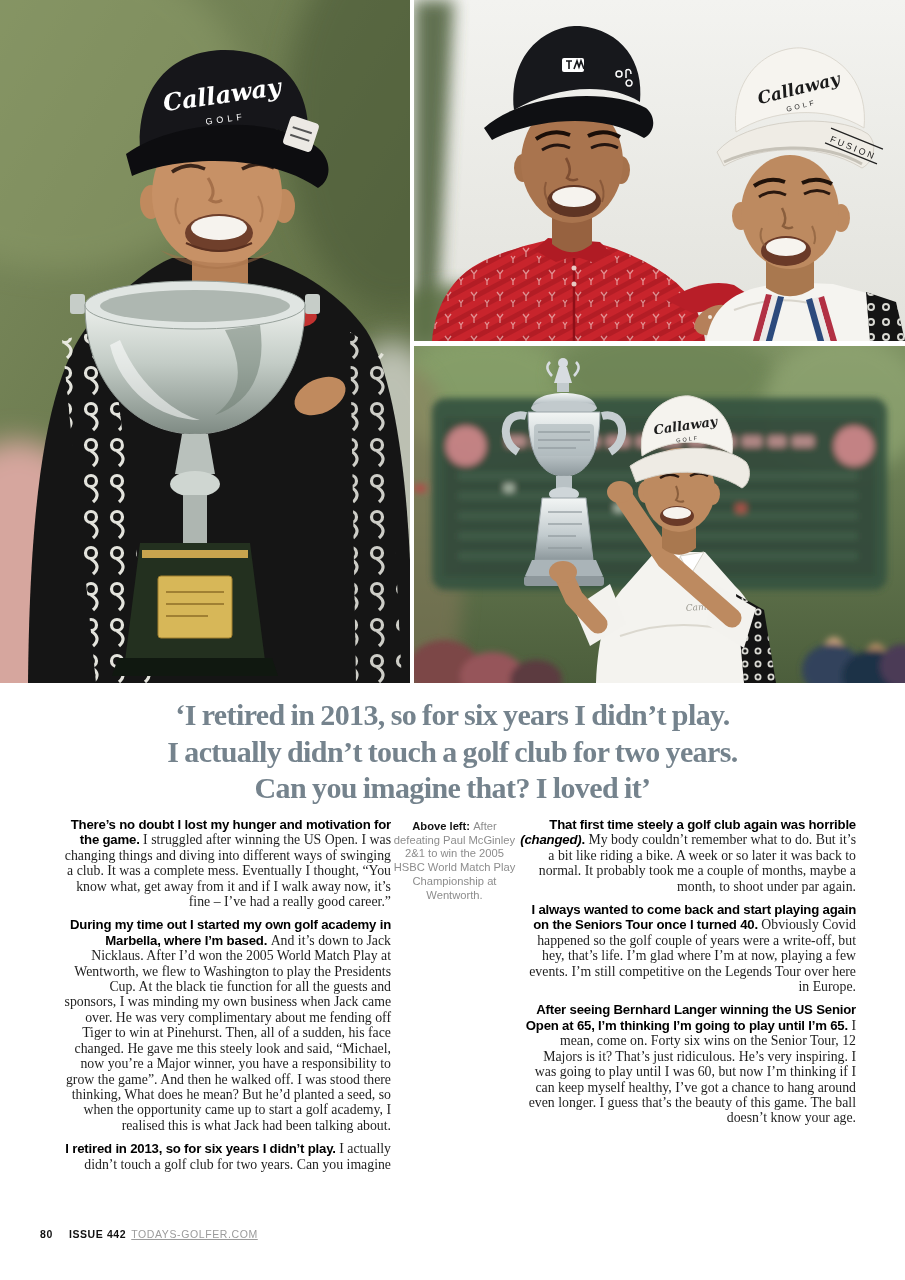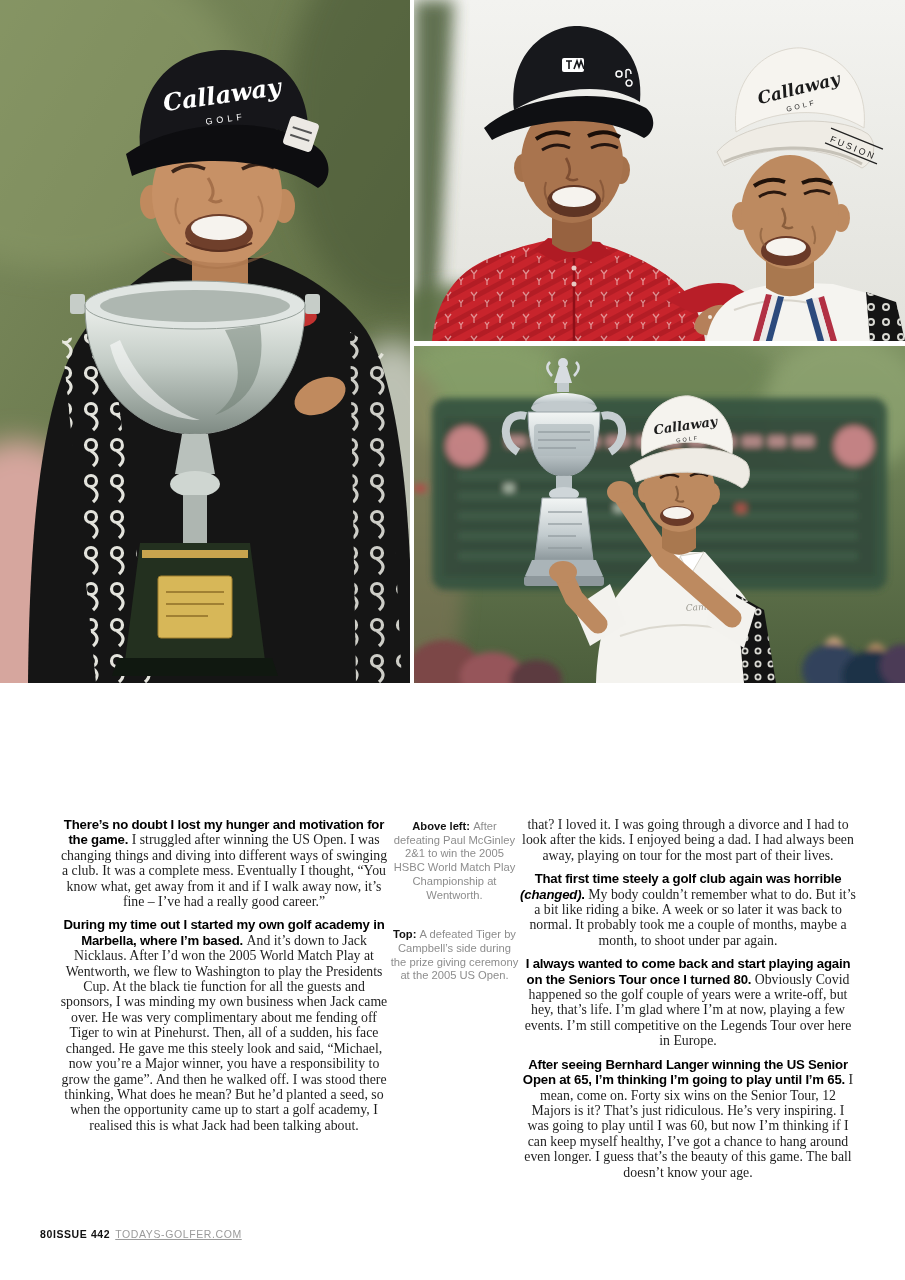--- a/index.html
+++ b/index.html
@@ -11,33 +11,33 @@
   .photo-topright{left:414px;top:0;width:491px;height:341px;}
   .photo-bottomright{left:414px;top:346px;width:491px;height:337px;}
 
   .pull-quote{position:absolute;left:0;top:697px;width:905px;margin:0;text-align:center;
       font-family:"Liberation Serif",serif;font-weight:700;font-size:30px;line-height:36.5px;
       color:#75838d;letter-spacing:-0.6px;word-spacing:-1px;}
 
   .col{position:absolute;font-size:13.8px;line-height:15.4px;color:#1e1e1e;}
   .col-left{left:57px;top:817px;width:334px;}
   .col-right{left:520px;top:817px;width:336px;}
-  .para{margin:0 0 8px 0;text-align:center;}
+  .para{margin:0 0 8px 0;text-align:right;}
   .lead{font-family:"Liberation Sans",sans-serif;font-weight:700;font-size:13.2px;
         letter-spacing:-0.2px;color:#000;}
   .lead.em{font-style:italic;}
 
   .captions{position:absolute;left:389px;top:820px;width:131px;text-align:center;
       font-family:"Liberation Sans",sans-serif;font-size:11.2px;line-height:13.7px;color:#8d8d8d;}
   .caption{margin:0 0 26px 0;}
   .cap-label{color:#111;font-weight:700;}
 
   .page-footer{position:absolute;left:40px;top:1228px;font-family:"Liberation Sans",sans-serif;
       font-size:10.5px;letter-spacing:0.6px;color:#111;}
-  .page-footer .pagenum{font-weight:700;}
+  .page-footer .pagenum{font-weight:700;margin-right:16px;}
   .page-footer .issue{font-weight:700;margin-right:5px;}
   .page-footer .site{color:#9b9b9b;text-decoration:underline;}
 </style>
 </head>
 <body>
 
 <div class="page">
 
   <figure class="photo photo-left">
     <svg viewBox="0 0 410 683" xmlns="http://www.w3.org/2000/svg">
@@ -357,35 +357,39 @@
         <ellipse cx="122" cy="334" rx="26" ry="20" fill="#5c3a40"></ellipse>
         <circle cx="420" cy="300" r="9" fill="#caa27c"></circle>
         <circle cx="462" cy="306" r="9" fill="#b08a62"></circle>
         <ellipse cx="418" cy="324" rx="30" ry="26" fill="#31435c"></ellipse>
         <ellipse cx="460" cy="330" rx="32" ry="26" fill="#1f3047"></ellipse>
         <ellipse cx="488" cy="320" rx="22" ry="22" fill="#4c3a56"></ellipse>
       </g>
     </svg>
   </figure>
 
+  <blockquote class="pull-quote">
+    <span>‘I retired in 2013, so for six years I didn’t play.</span><br>
+    <span>I actually didn’t touch a golf club for two years.</span><br>
+    <span>Can you imagine that? I loved it’</span>
+  </blockquote>
 
   <div class="col col-left">
     <p class="para"><span class="lead">There’s no doubt I lost my hunger and motivation for the game. </span><span>I struggled after winning the US Open. I was changing things and diving into different ways of swinging a club. It was a complete mess. Eventually I thought, “You know what, get away from it and if I walk away now, it’s fine – I’ve had a really good career.”</span></p>
     <p class="para"><span class="lead">During my time out I started my own golf academy in Marbella, where I’m based. </span><span>And it’s down to Jack Nicklaus. After I’d won the 2005 World Match Play at Wentworth, we flew to Washington to play the Presidents Cup. At the black tie function for all the guests and sponsors, I was minding my own business when Jack came over. He was very complimentary about me fending off Tiger to win at Pinehurst. Then, all of a sudden, his face changed. He gave me this steely look and said, “Michael, now you’re a Major winner, you have a responsibility to grow the game”. And then he walked off. I was stood there thinking, What does he mean? But he’d planted a seed, so when the opportunity came up to start a golf academy, I realised this is what Jack had been talking about.</span></p>
+    <p class="para"><span class="lead">I retired in 2013, so for six years I didn’t play. </span><span>I actually didn’t touch a golf club for two years. Can you imagine</span></p>
   </div>
 
   <aside class="captions">
     <p class="caption"><span class="cap-label">Above left: </span><span>After defeating Paul McGinley 2&amp;1 to win the 2005 HSBC World Match Play Championship at Wentworth.</span></p>
-    <p class="caption"><span class="cap-label">Top: </span><span>A defeated Tiger by Campbell’s side during the prize giving ceremony at the 2005 US Open.</span></p>
   </aside>
 
   <div class="col col-right">
-    <p class="para"><span>that? I loved it. I was going through a divorce and I had to look after the kids. I enjoyed being a dad. I had always been away, playing on tour for the most part of their lives.</span></p>
     <p class="para"><span class="lead">That first time steely a golf club again was horrible </span><span class="lead em">(changed)</span><span class="lead">. </span><span>My body couldn’t remember what to do. But it’s a bit like riding a bike. A week or so later it was back to normal. It probably took me a couple of months, maybe a month, to shoot under par again.</span></p>
-    <p class="para"><span class="lead">I always wanted to come back and start playing again on the Seniors Tour once I turned 80. </span><span>Obviously Covid happened so the golf couple of years were a write-off, but hey, that’s life. I’m glad where I’m at now, playing a few events. I’m still competitive on the Legends Tour over here in Europe.</span></p>
+    <p class="para"><span class="lead">I always wanted to come back and start playing again on the Seniors Tour once I turned 40. </span><span>Obviously Covid happened so the golf couple of years were a write-off, but hey, that’s life. I’m glad where I’m at now, playing a few events. I’m still competitive on the Legends Tour over here in Europe.</span></p>
     <p class="para"><span class="lead">After seeing Bernhard Langer winning the US Senior Open at 65, I’m thinking I’m going to play until I’m 65. </span><span>I mean, come on. Forty six wins on the Senior Tour, 12 Majors is it? That’s just ridiculous. He’s very inspiring. I was going to play until I was 60, but now I’m thinking if I can keep myself healthy, I’ve got a chance to hang around even longer. I guess that’s the beauty of this game. The ball doesn’t know your age.</span></p>
   </div>
 
   <footer class="page-footer">
     <span class="pagenum">80</span><span class="issue">ISSUE 442</span><span class="site">TODAYS-GOLFER.COM</span>
   </footer>
 
 </div>
 
 </body></html>

